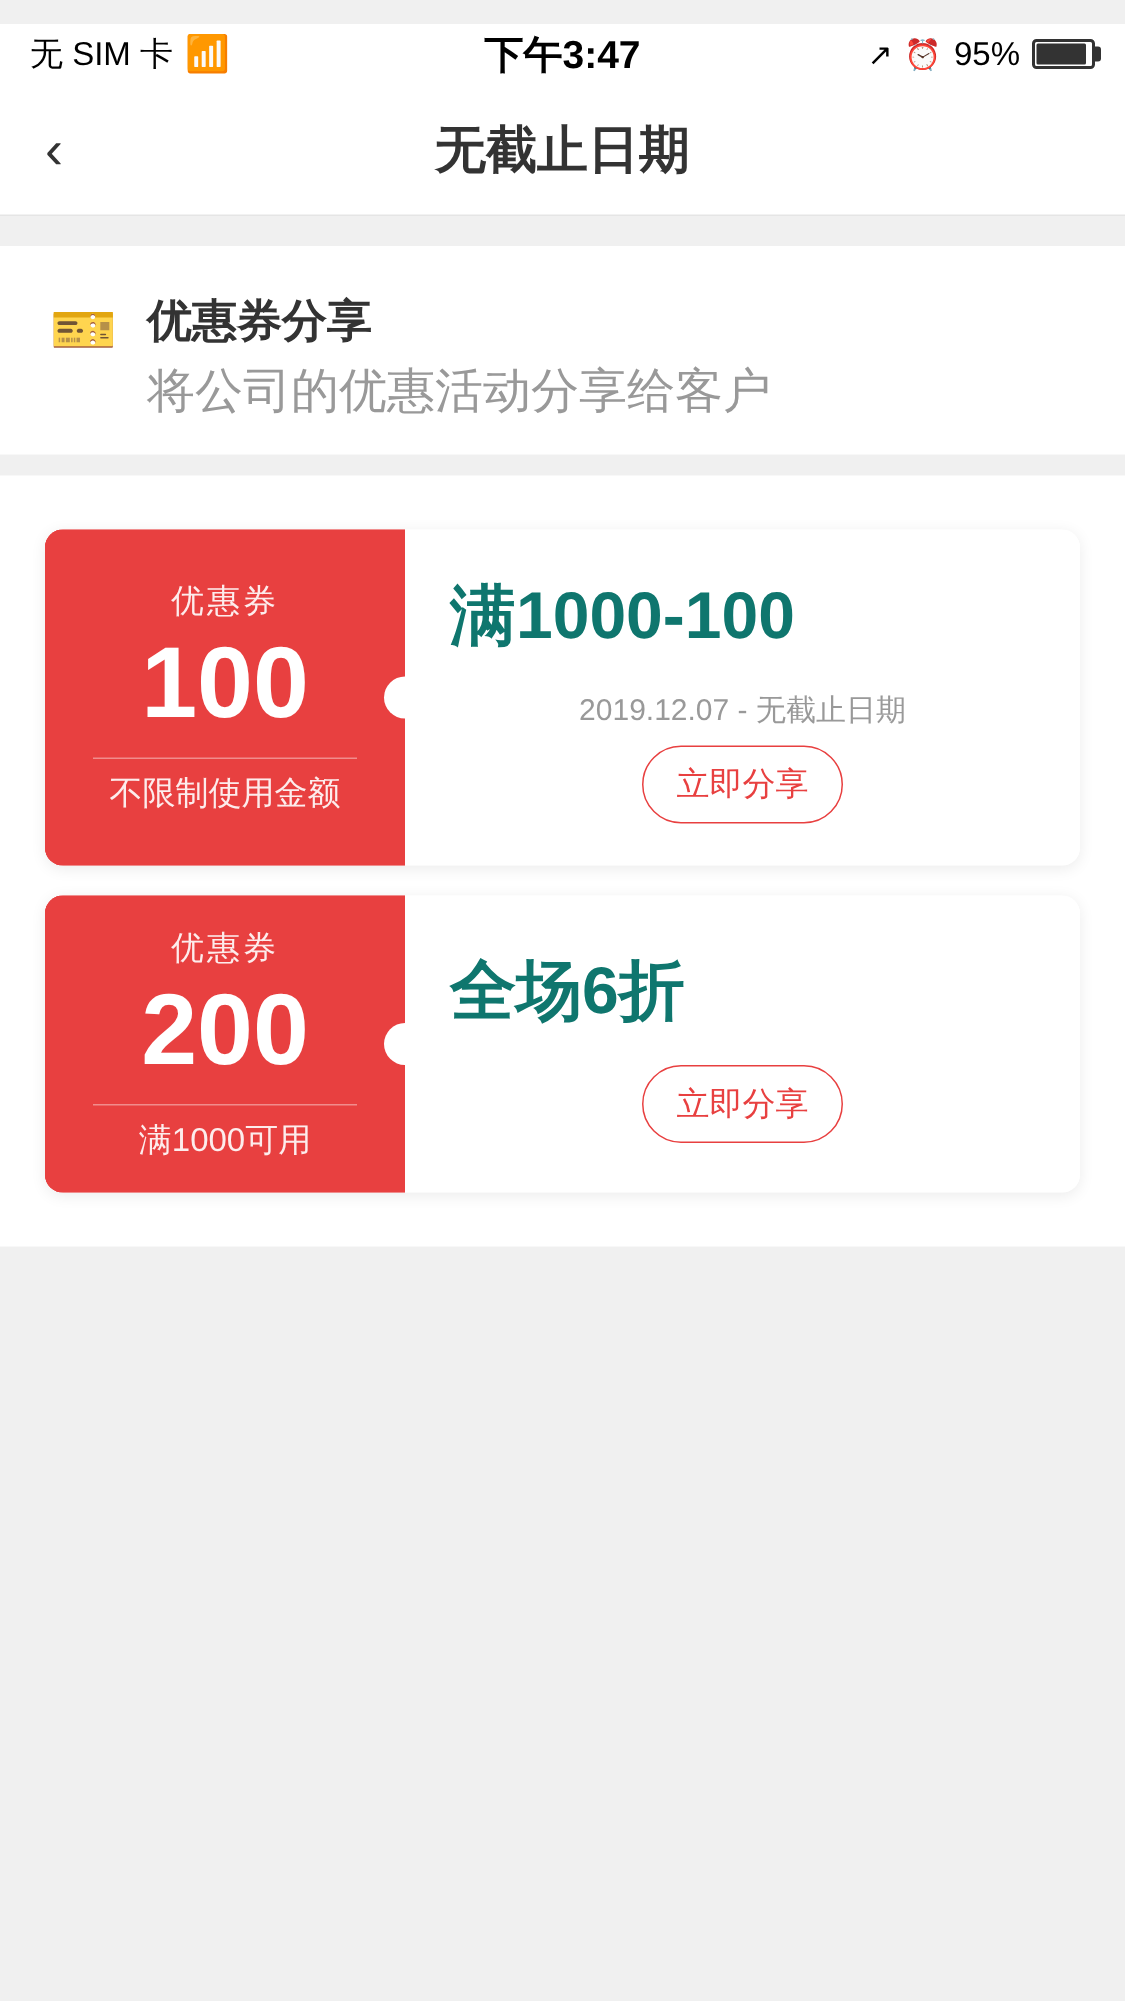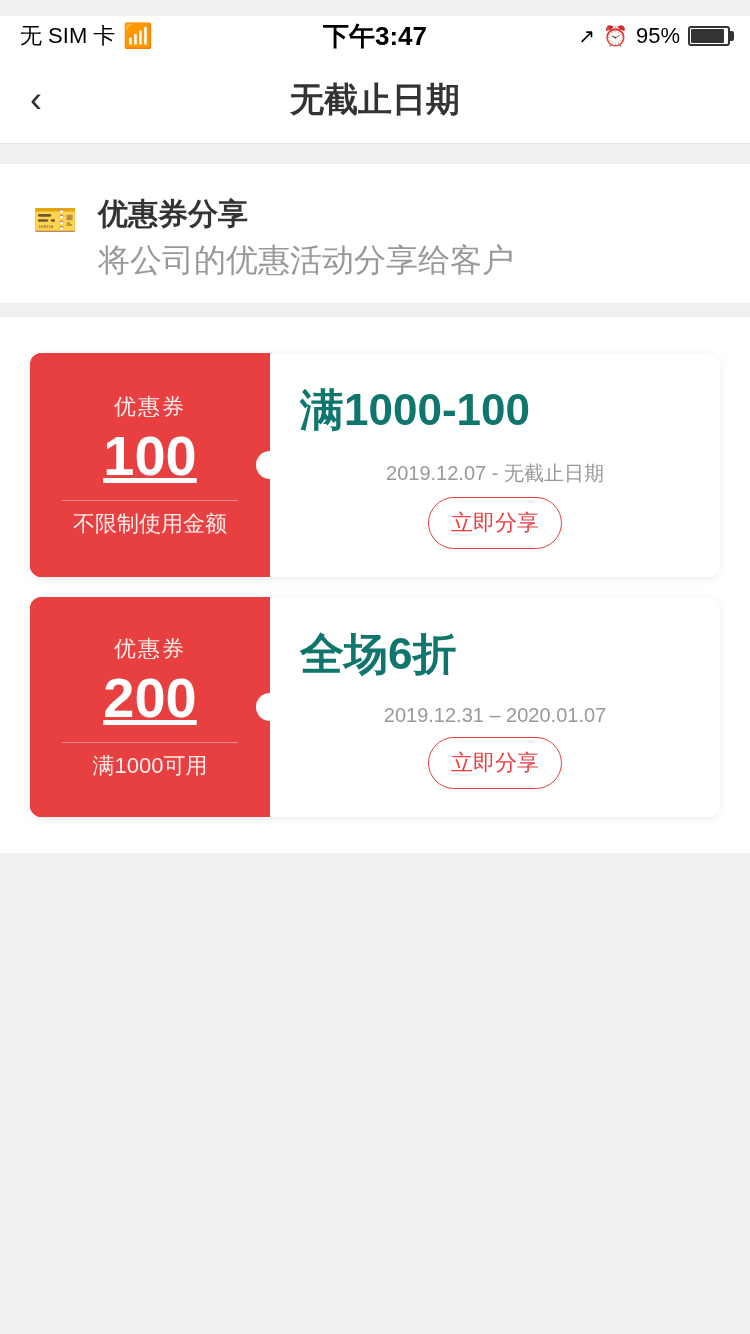--- a/index.html
+++ b/index.html
@@ -148,26 +148,25 @@
       background-size: 100% 100%;
     }
 
     .coupon-label {
       font-size: 22px;
       color: rgba(255,255,255,0.9);
       margin-bottom: 6px;
       letter-spacing: 2px;
     }
     .coupon-amount {
-      font-size: 56px;
+      font-size: 67px;
       color: #fff;
       font-weight: 700;
       line-height: 1;
       margin-bottom: 8px;
-      text-decoration: underline;
     }
     .coupon-divider {
       width: 80%;
       height: 1px;
       background: rgba(255,255,255,0.4);
       margin: 8px auto;
     }
     .coupon-condition {
       font-size: 22px;
       color: rgba(255,255,255,0.9);
@@ -298,18 +297,17 @@
   <div class="coupon-card">
     <div class="coupon-left">
       <div class="coupon-label">优惠券</div>
       <div class="coupon-amount">200</div>
       <div class="coupon-divider"></div>
       <div class="coupon-condition">满1000可用</div>
     </div>
     <div class="coupon-right">
       <div class="coupon-name">全场6折</div>
       <div class="coupon-footer">
-        <span class="coupon-date">2019.12.31 – 2020.01.07</span>
         <button class="share-btn">立即分享</button>
       </div>
     </div>
   </div>
 </div>
 
 </body></html>

